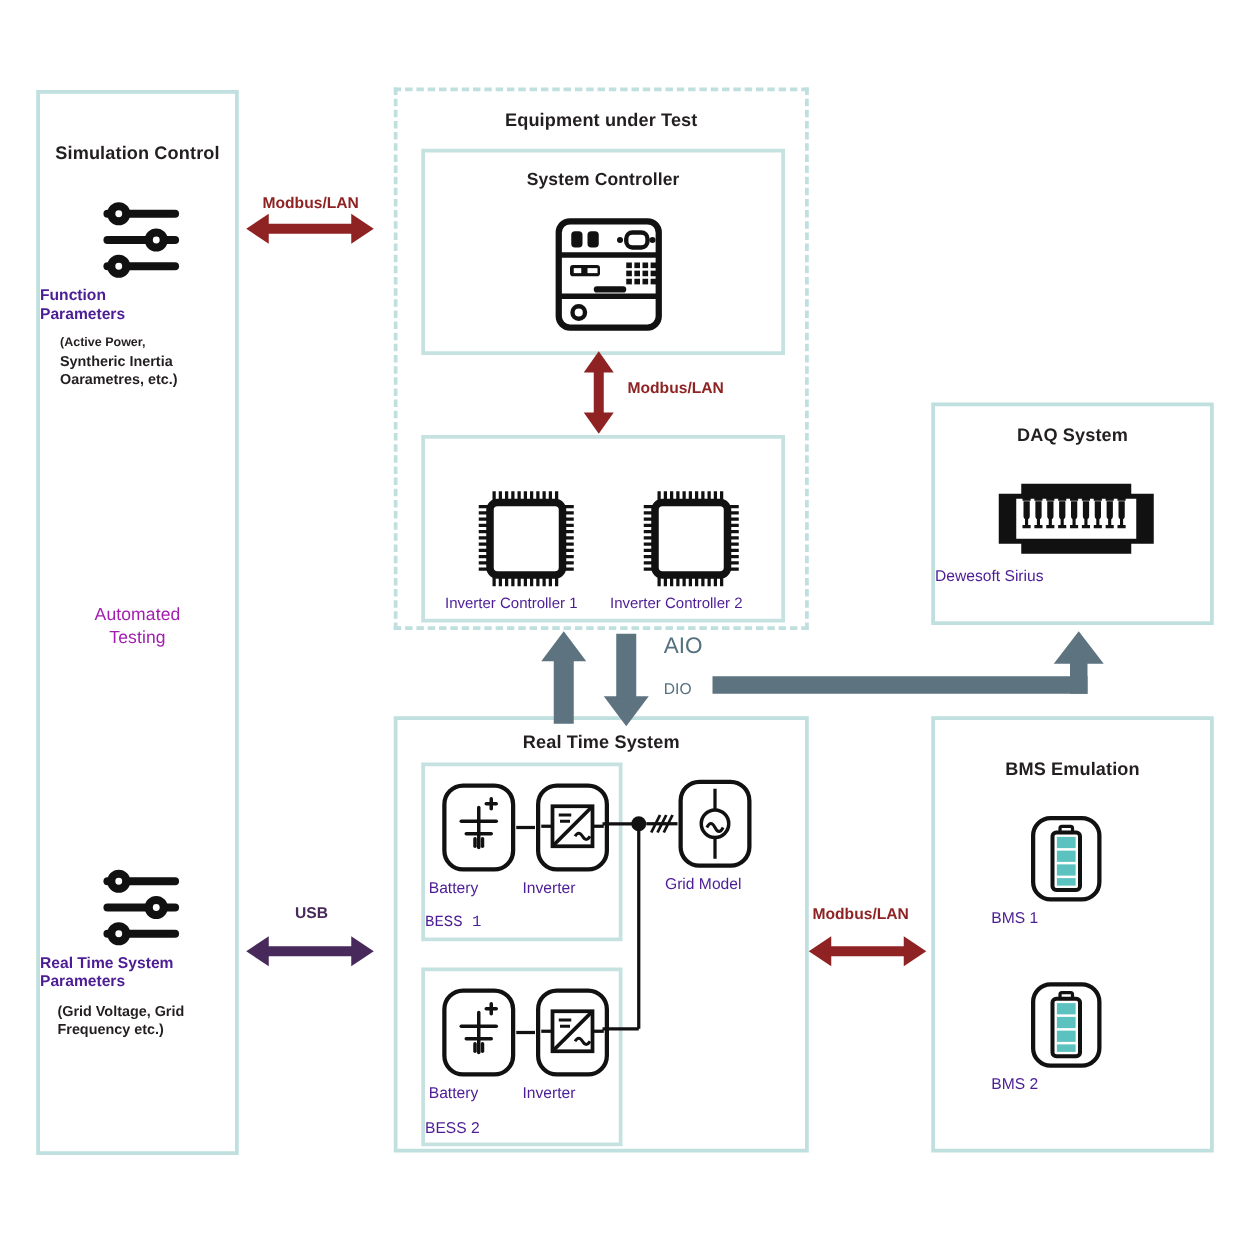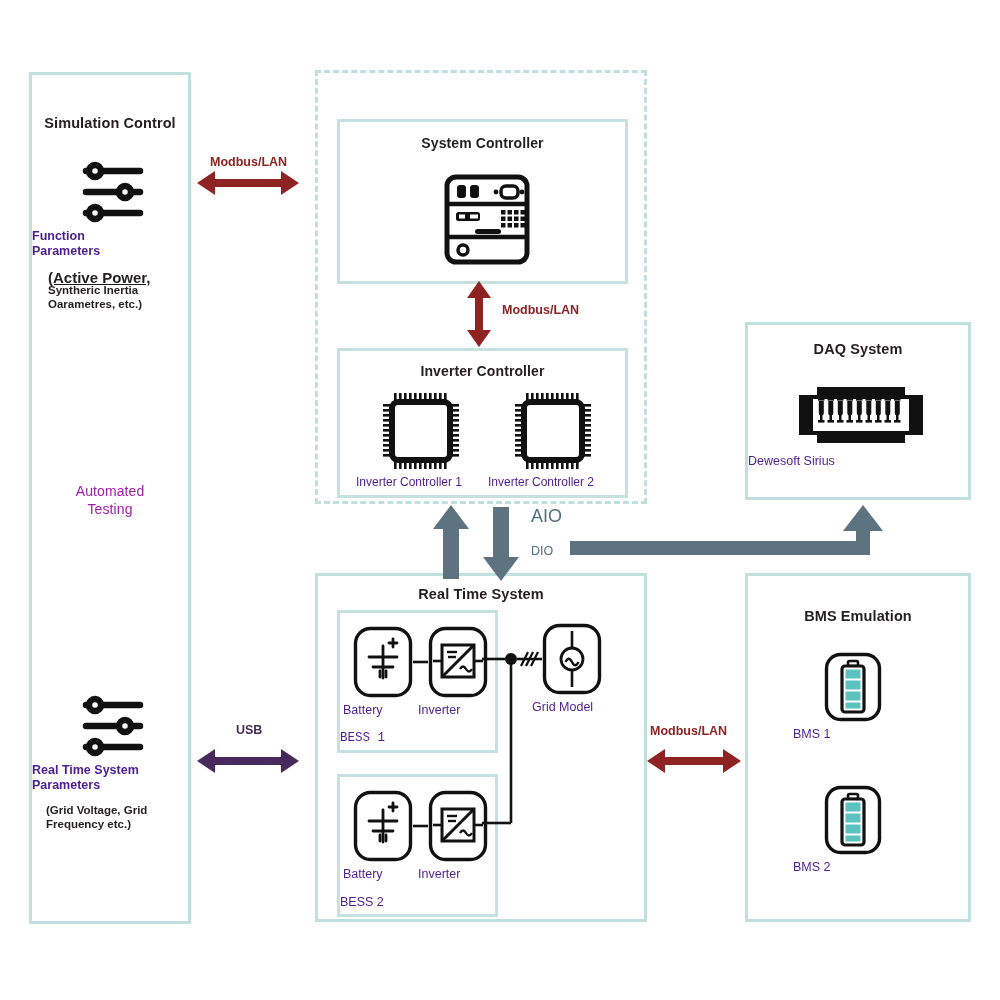--- a/index.html
+++ b/index.html
@@ -78,21 +78,21 @@
           <circle cx="13" cy="8" r="6"></circle>
           <circle cx="43" cy="29" r="6"></circle>
           <circle cx="13" cy="50" r="6"></circle>
         </g>
       </svg>
     </div>
 
     <div class="cap" style="left:0; top:154px; width:100%; font-size:12.5px;">Function</div>
     <div class="cap" style="left:0; top:169px; width:100%; font-size:12.5px;">Parameters</div>
 
-    <div class="note" style="left:16px; top:194px; font-size:15px;text-decoration:underline;">(Active Power,</div>
+    <div class="note" style="left:16px; top:194px; font-size:10px;">(Active Power,</div>
     <div class="note" style="left:16px; top:208px; font-size:11.5px;">Syntheric Inertia</div>
     <div class="note" style="left:16px; top:222px; font-size:11.5px;">Oarametres, etc.)</div>
 
     <div class="title teal-text" style="top:408px; font-size:14px;">Automated</div>
     <div class="title teal-text" style="top:426px; font-size:14px;">Testing</div>
 
     <div class="icon" style="left:50px; top:622px; width:62px; height:58px;">
       <svg width="62" height="58" viewBox="0 0 62 58">
         <g stroke="#111111" stroke-width="6.5" stroke-linecap="round">
           <line x1="4" y1="8" x2="58" y2="8"></line>
@@ -108,20 +108,21 @@
     </div>
 
     <div class="cap" style="left:0; top:688px; width:100%; font-size:12.5px;">Real Time System</div>
     <div class="cap" style="left:0; top:703px; width:100%; font-size:12.5px;">Parameters</div>
 
     <div class="note" style="left:14px; top:728px; font-size:11.5px;">(Grid Voltage, Grid</div>
     <div class="note" style="left:14px; top:742px; font-size:11.5px;">Frequency etc.)</div>
   </div>
 
   <div class="panel dashed" style="left:315px; top:70px; width:332px; height:434px;">
+    <div class="title" style="top:16px; font-size:14.5px;">Equipment under Test</div>
 
     <div class="panel inner" style="left:19px; top:46px; width:291px; height:165px;">
       <div class="title" style="top:13px; font-size:14px;">System Controller</div>
 
       <div class="icon" style="left:104px; top:52px; width:86px; height:91px;">
         <svg width="86" height="91" viewBox="0 0 86 91">
           <rect x="3" y="3" width="80" height="85" rx="9" ry="9" fill="#ffffff" stroke="#111111" stroke-width="5"></rect>
           <line x1="3" y1="30" x2="83" y2="30" stroke="#111111" stroke-width="4.5"></line>
           <line x1="3" y1="63" x2="83" y2="63" stroke="#111111" stroke-width="4.5"></line>
 
@@ -151,21 +152,20 @@
               <rect x="76.5" y="49" width="4.5" height="4.5"></rect>
           </g>
           <rect x="31" y="55" width="26" height="5" rx="2.5" fill="#111111"></rect>
 
           <circle cx="19" cy="76" r="5" fill="none" stroke="#111111" stroke-width="3.5"></circle>
         </svg>
       </div>
     </div>
 
     <div class="panel inner" style="left:19px; top:275px; width:291px; height:150px;">
-      <div class="title" style="top:12px; font-size:14px;">Inverter Controller</div>
 
       <div class="icon" style="left:42px; top:41px; width:78px; height:78px;">
         <svg width="78" height="78" viewBox="0 0 78 78">
           <g fill="#111111">
             <g>
               <rect x="12" y="1" width="2.6" height="9"></rect>
                 <rect x="17" y="1" width="2.6" height="9"></rect>
               <rect x="22" y="1" width="2.6" height="9"></rect>
                 <rect x="27" y="1" width="2.6" height="9"></rect>
               <rect x="32" y="1" width="2.6" height="9"></rect>

